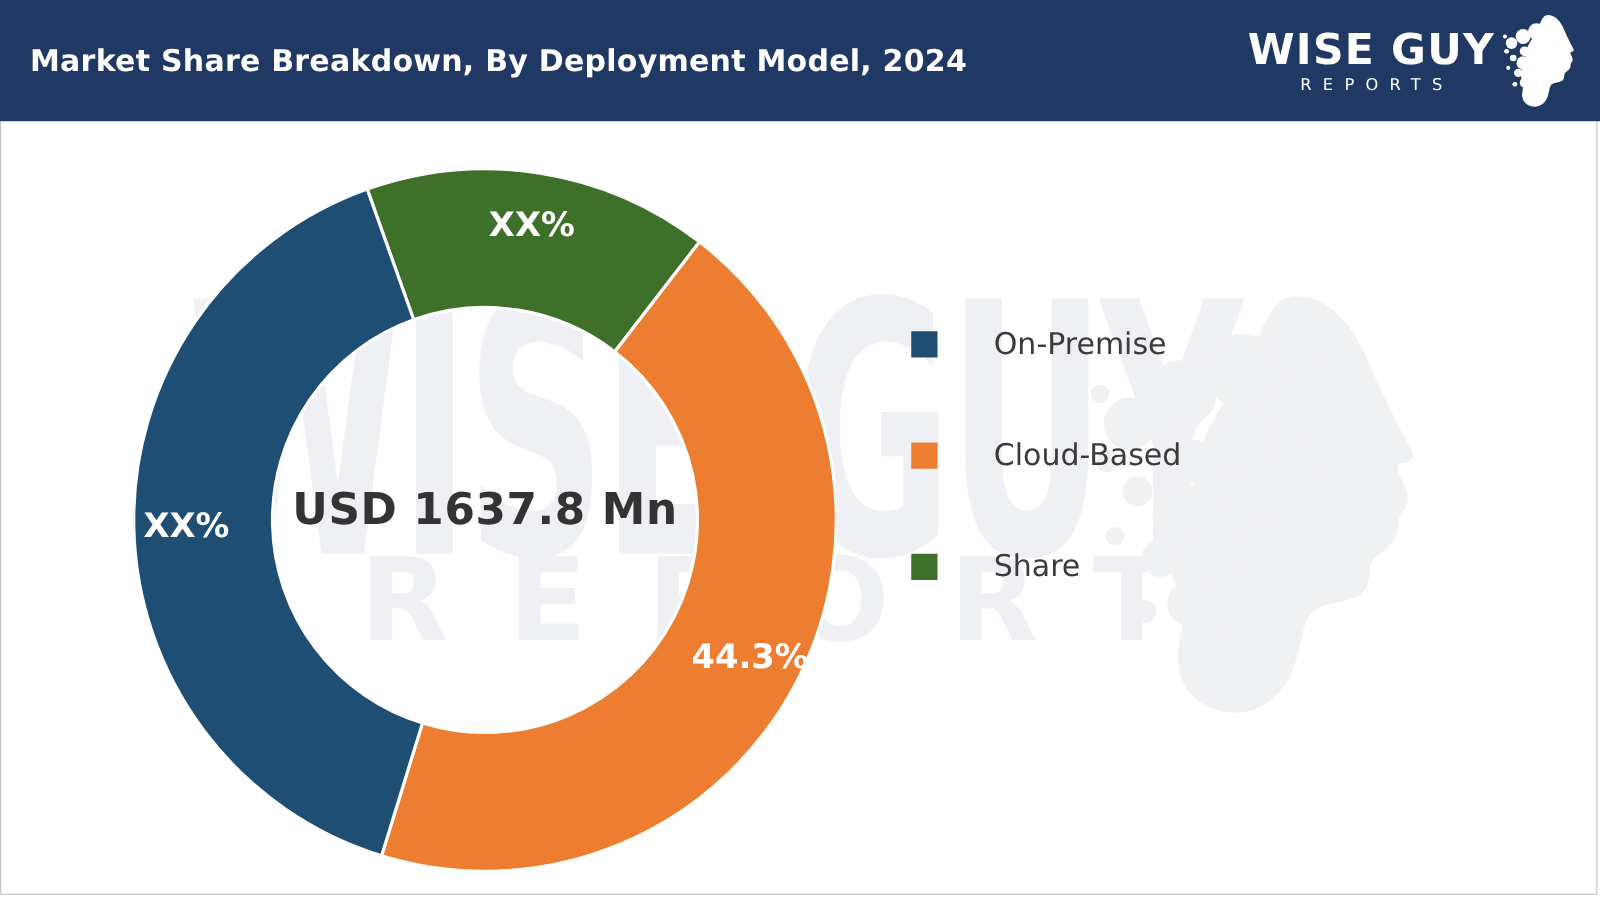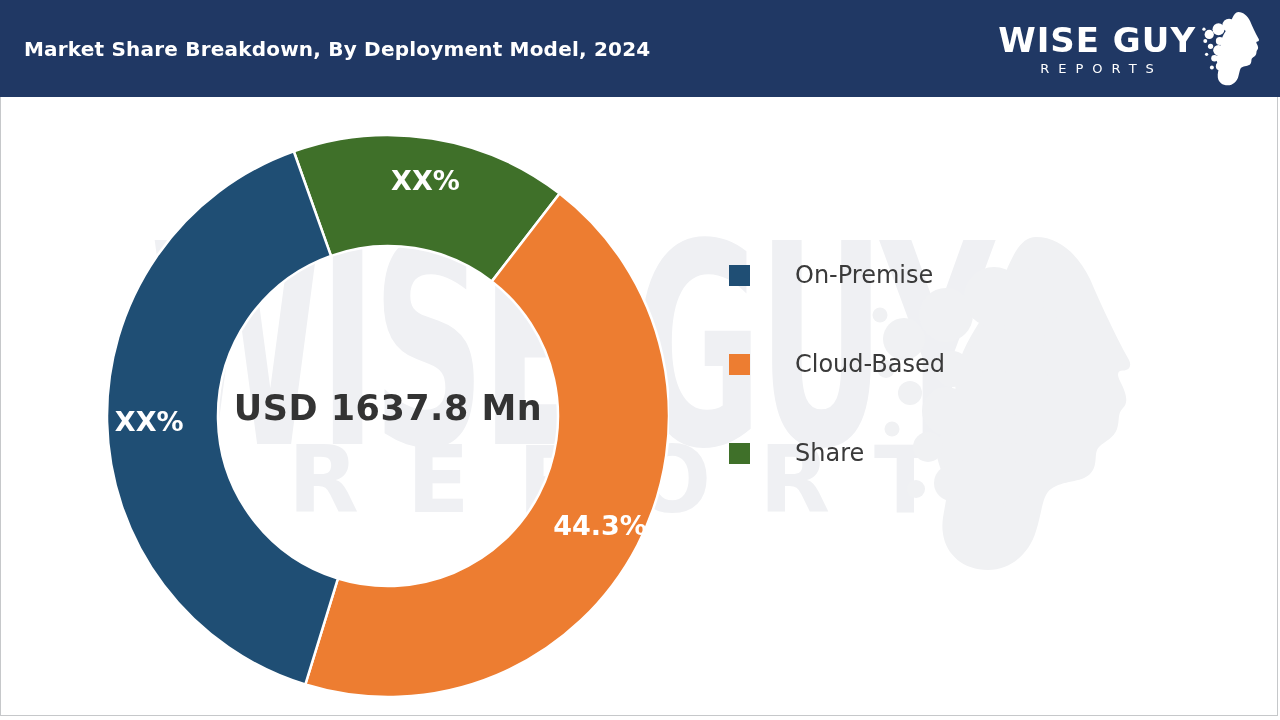--- a/index.html
+++ b/index.html
@@ -2,21 +2,21 @@
 <html><head>
 <meta charset="utf-8">
 <style>
   html,body{margin:0;padding:0;background:#ffffff;}
   .page{position:relative;width:1280px;height:720px;overflow:hidden;background:#ffffff;
         font-family:"DejaVu Sans","Liberation Sans",sans-serif;}
   
   .header{position:absolute;left:0;top:0;width:1280px;height:97px;background:#203864;
           display:flex;align-items:center;justify-content:space-between;box-sizing:border-box;
           padding:0 14px 0 24px;z-index:5;}
-  .header-title{color:#ffffff;font-size:20px;font-weight:bold;letter-spacing:.2px;}
+  .header-title{color:#ffffff;font-size:24px;font-weight:bold;letter-spacing:.2px;}
   .logo{display:flex;align-items:center;gap:4px;color:#ffffff;}
   .logo-text{display:flex;flex-direction:column;align-items:center;line-height:1;}
   .logo-line1{font-size:34px;font-weight:600;letter-spacing:1px;}
   .logo-line2{font-size:13px;letter-spacing:9px;margin-top:5px;text-indent:9px;}
   .logo-face{width:66px;height:80px;color:#ffffff;}
   
   .frame{position:absolute;left:0;top:97px;width:1278px;height:619px;
          border-left:1px solid #c6c8ca;border-right:1px solid #c6c8ca;border-bottom:1px solid #c6c8ca;
          box-sizing:border-box;z-index:0;}
   

